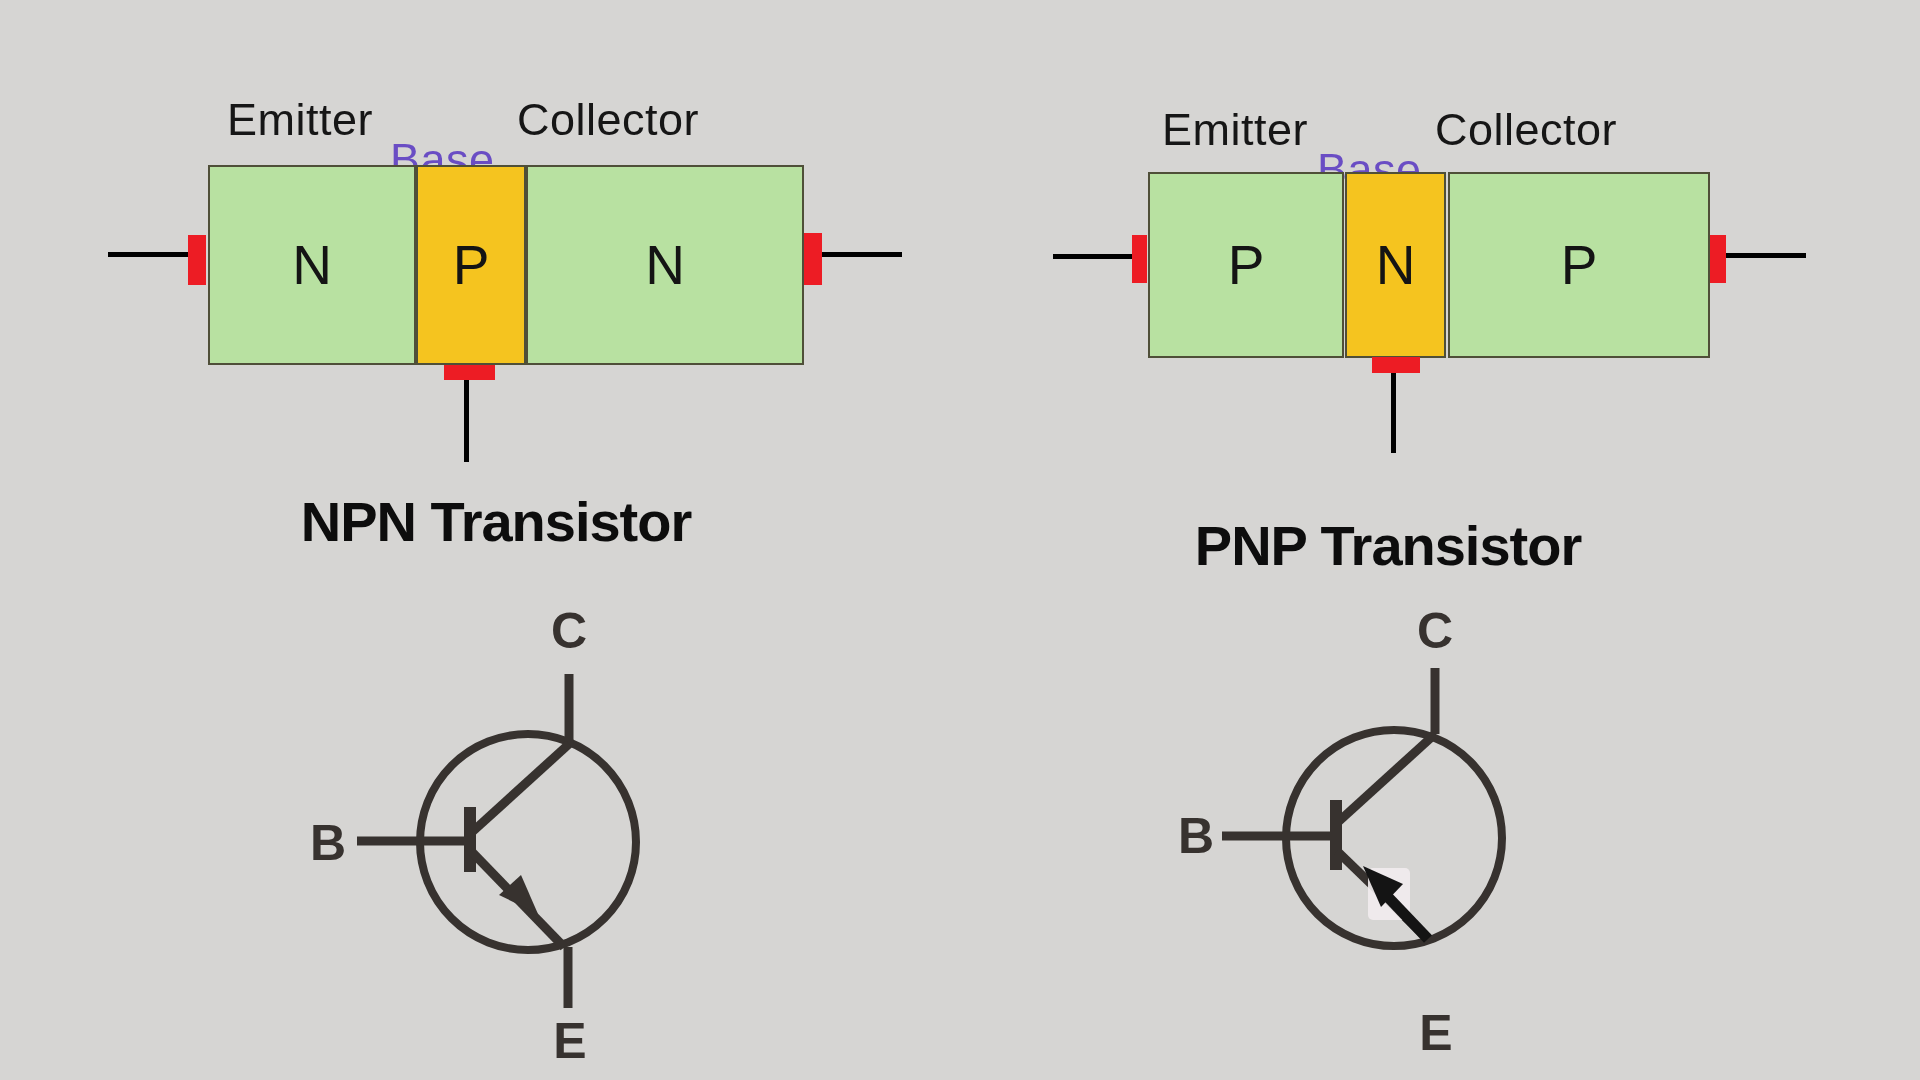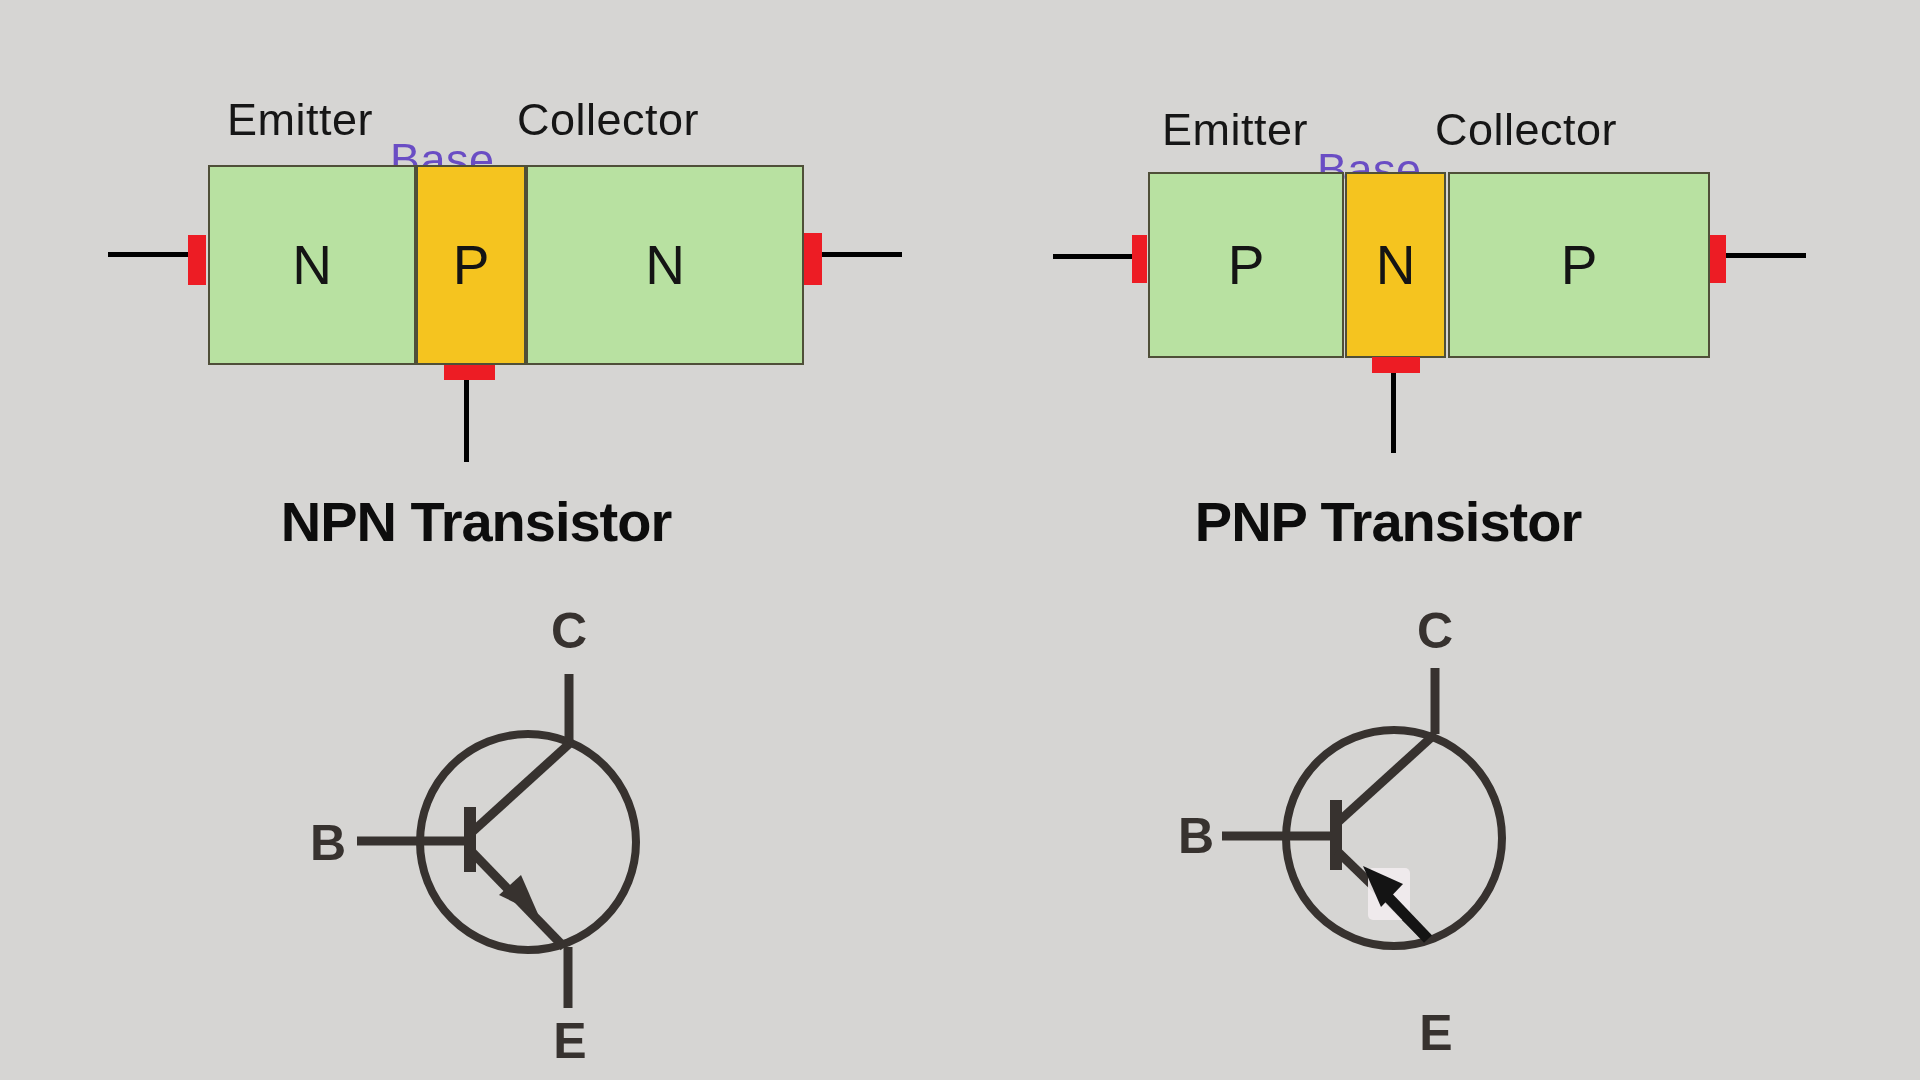--- a/index.html
+++ b/index.html
@@ -56,21 +56,21 @@
     <span>N</span>
   </div>
 
   <div class="lead" style="left:108px;top:252px;width:82px;height:5px;"></div>
   <div class="tab" style="left:188px;top:235px;width:18px;height:50px;"></div>
   <div class="tab" style="left:804px;top:233px;width:18px;height:52px;"></div>
   <div class="lead" style="left:822px;top:252px;width:80px;height:5px;"></div>
   <div class="tab" style="left:444px;top:365px;width:51px;height:15px;"></div>
   <div class="lead" style="left:464px;top:380px;width:5px;height:82px;"></div>
 
-  <div class="title" style="left:476px;top:494px;">NPN Transistor</div>
+  <div class="title" style="left:496px;top:494px;">NPN Transistor</div>
 
   <div class="hdr" style="left:1162px;top:106px;">Emitter</div>
   <div class="hdr purple" style="left:1317px;top:106px;">Base</div>
   <div class="hdr" style="left:1435px;top:106px;">Collector</div>
 
   <div class="block green" style="left:1148px;top:172px;width:196px;height:186px;">
     <span>P</span>
   </div>
   <div class="block yellow" style="left:1345px;top:172px;width:101px;height:186px;">
     <span>N</span>
@@ -79,21 +79,21 @@
     <span>P</span>
   </div>
 
   <div class="lead" style="left:1053px;top:254px;width:80px;height:5px;"></div>
   <div class="tab" style="left:1132px;top:235px;width:15px;height:48px;"></div>
   <div class="tab" style="left:1710px;top:235px;width:16px;height:48px;"></div>
   <div class="lead" style="left:1726px;top:253px;width:80px;height:5px;"></div>
   <div class="tab" style="left:1372px;top:357px;width:48px;height:16px;"></div>
   <div class="lead" style="left:1391px;top:373px;width:5px;height:80px;"></div>
 
-  <div class="title" style="left:1388px;top:494px;">PNP Transistor</div>
+  <div class="title" style="left:1388px;top:518px;">PNP Transistor</div>
 
   <svg class="overlay" width="1920" height="1080" viewBox="0 0 1920 1080">
 
     <g>
       <circle class="sym" cx="528" cy="842" r="108" stroke-width="8"></circle>
       <line class="sym" x1="569" y1="674" x2="569" y2="744" stroke-width="9"></line>
       <line class="sym" x1="569" y1="744" x2="471" y2="833" stroke-width="9"></line>
       <rect x="464" y="807" width="12" height="65" fill="var(--dark)" stroke="none"></rect>
       <line class="sym" x1="357" y1="841" x2="464" y2="841" stroke-width="9"></line>
       <line class="sym" x1="471" y1="851" x2="564" y2="947" stroke-width="9"></line>

